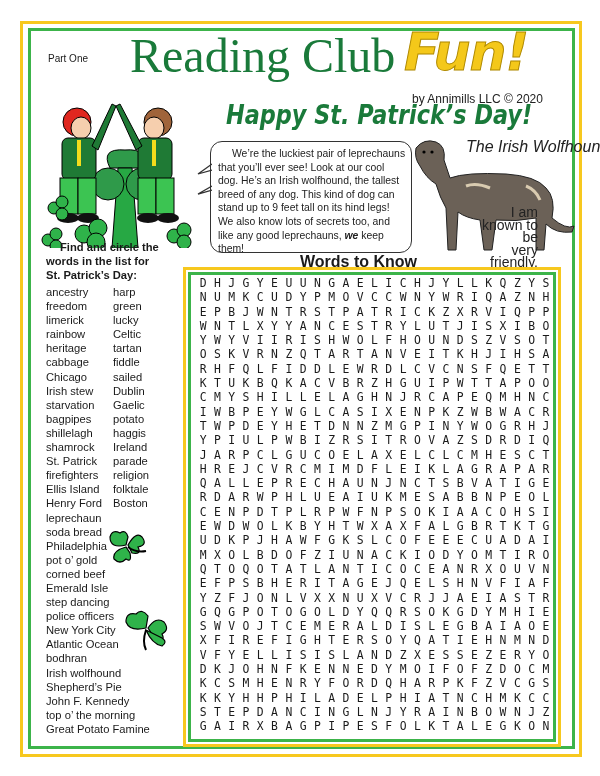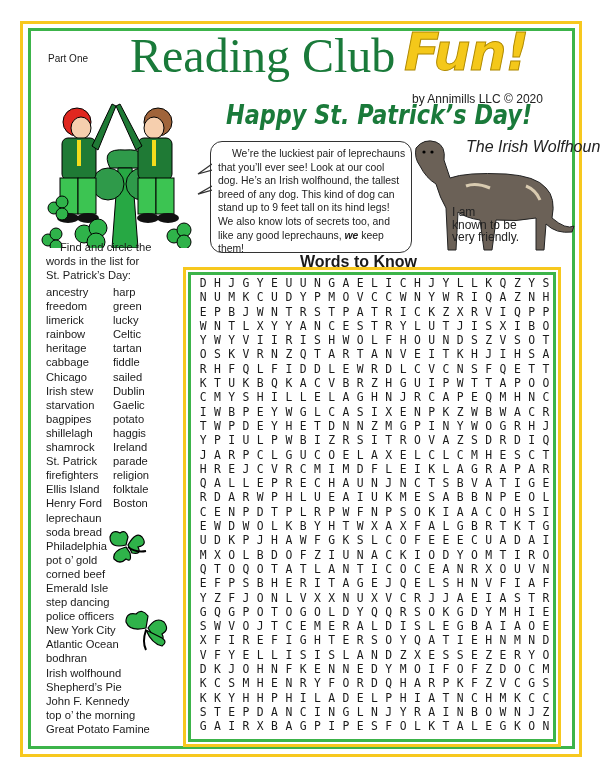--- a/index.html
+++ b/index.html
@@ -13,23 +13,23 @@
   .subtitle { position:absolute; left:226px; top:100px; font-family:"DejaVu Sans", sans-serif; font-style:italic; font-weight:bold; font-size:26px; color:#1a7a3a; white-space:nowrap; transform:scaleX(0.86); transform-origin:left top; }
 
   .art-leprechauns { position:absolute; left:40px; top:88px; width:170px; height:160px; }
   .speech { position:absolute; left:210px; top:141px; width:200px; height:110px; border:1.5px solid #333; border-radius:12px; background:#fff; }
   .speech-text { position:absolute; left:218px; top:147px; width:188px; font-size:10.4px; line-height:13.6px; color:#222; }
   .speech-text .indent { display:inline-block; width:14px; }
   .speech-tail { position:absolute; left:196px; top:160px; width:16px; height:36px; }
 
   .dog-caption { position:absolute; left:466px; top:138px; font-style:italic; font-size:16px; color:#222; white-space:nowrap; }
   .dog-art { position:absolute; left:406px; top:138px; width:170px; height:114px; }
-  .dog-says { position:absolute; left:452px; top:206px; width:70px; text-align:left; font-size:12px; line-height:12.5px; color:#222; }
-
-  .instructions { position:absolute; left:46px; top:240px; width:130px; font-weight:normal; font-size:11.2px; line-height:14px; color:#1a1a1a; }
+  .dog-says { position:absolute; left:468px; top:206px; width:70px; text-align:right; font-size:14px; line-height:12.5px; color:#222; }
+
+  .instructions { position:absolute; left:46px; top:240px; width:130px; font-weight:bold; font-size:11.2px; line-height:14px; color:#1a1a1a; }
   .instructions .indent { display:inline-block; width:14px; }
   .wordlist { position:absolute; left:46px; top:285px; font-size:11.2px; line-height:14.1px; color:#1a1a1a; }
   .wordlist .col { position:absolute; top:0; white-space:nowrap; }
   .wordlist .col1 { left:0; }
   .wordlist .col2 { left:67px; }
 
   .shamrock-1 { position:absolute; left:106px; top:527px; width:42px; height:38px; }
   .shamrock-2 { position:absolute; left:122px; top:608px; width:50px; height:44px; }
 
   .wtk { position:absolute; left:300px; top:253px; font-weight:bold; font-size:16px; color:#1a1a1a; white-space:nowrap; }

